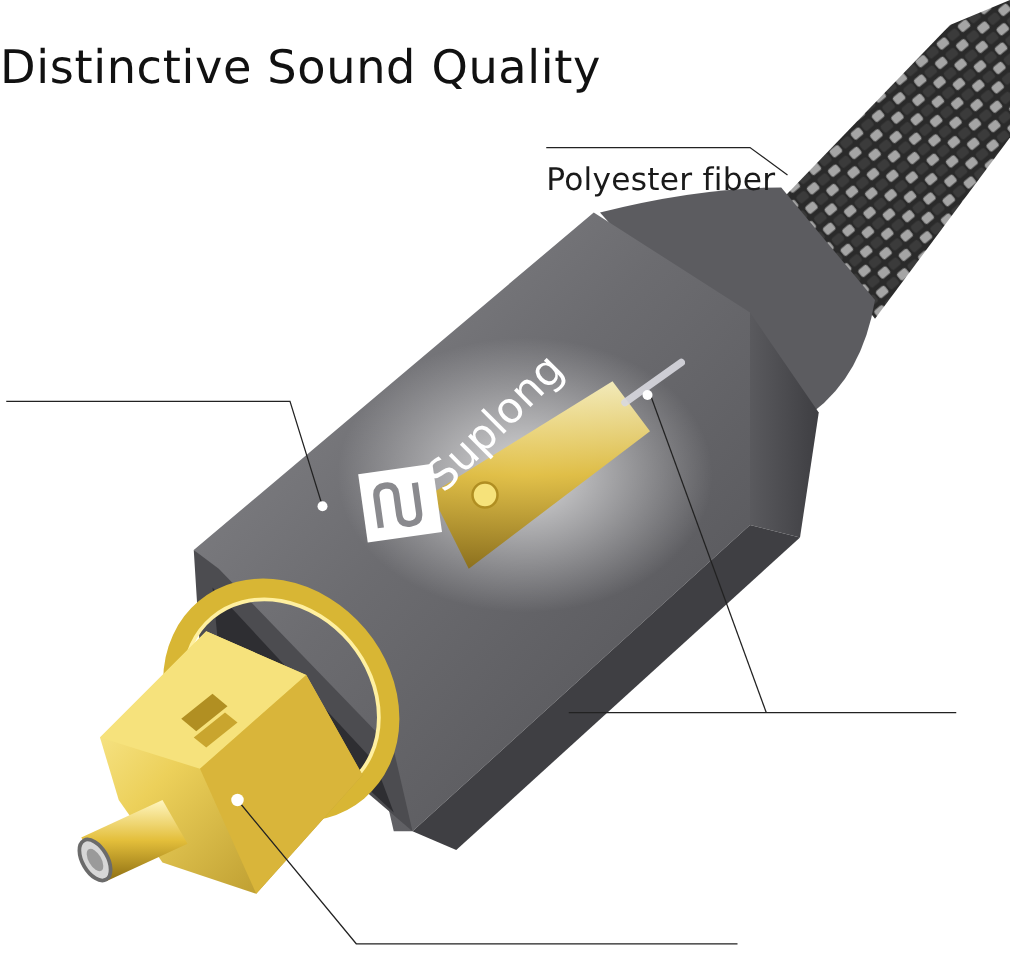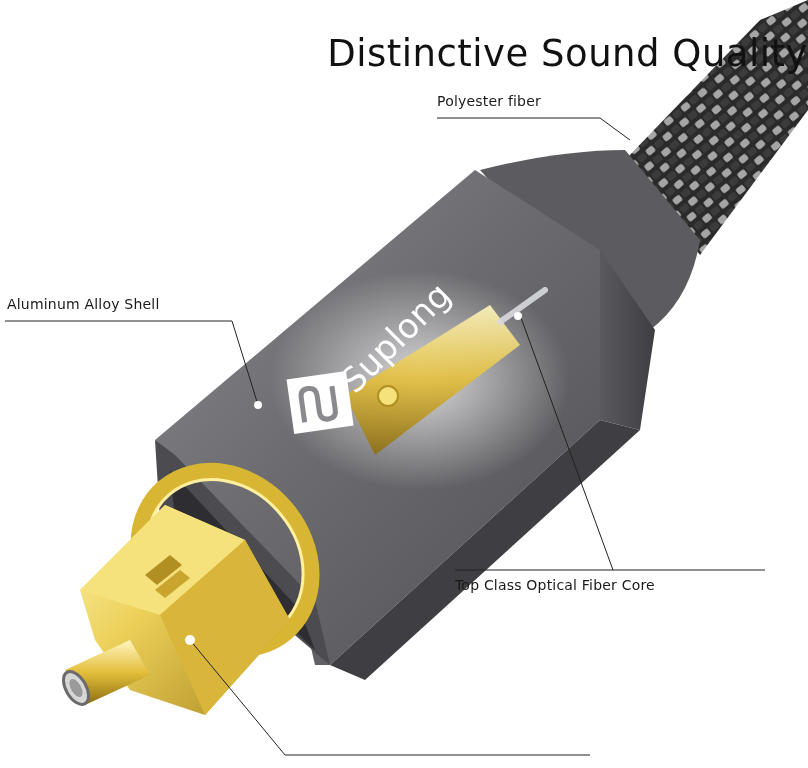--- a/index.html
+++ b/index.html
@@ -1,24 +1,24 @@
 <!DOCTYPE html>
 <html><head>
 <meta charset="utf-8">
 <style>
   html, body { margin: 0; padding: 0; background: #ffffff; }
   body { width: 808px; height: 768px; overflow: hidden; position: relative; font-family: "DejaVu Sans", sans-serif; }
   .canvas { position: absolute; left: 0; top: 0; width: 808px; height: 768px; }
   .title {
-    position: absolute; left: 0; width: 808px; top: 32px; text-align: right;
+    position: absolute; left: 0; width: 808px; top: 32px; text-align: left;
     font-size: 37px; color: #111111; letter-spacing: 0.5px; font-family: "DejaVu Sans", sans-serif;
   }
   .label {
-    position: absolute; font-size: 14px; color: #1a1a1a; white-space: nowrap;
-    font-family: "DejaVu Sans", sans-serif; letter-spacing: 0.2px;
+    position: absolute; font-size: 25px; color: #1a1a1a; white-space: nowrap;
+    font-family: "DejaVu Sans", sans-serif; letter-spacing: 0.2px; margin-top: 36px;
   }
   svg.art { position: absolute; left: 0; top: 0; }
 </style>
 </head>
 <body>
 
 <div class="canvas">
 
   <svg class="art" width="808" height="768" viewBox="0 0 808 768">
     <defs>
@@ -116,16 +116,14 @@
     <g fill="#ffffff">
       <circle cx="258" cy="405" r="4"></circle>
       <circle cx="518" cy="316" r="4"></circle>
       <circle cx="190" cy="640" r="5"></circle>
     </g>
   </svg>
 
   <div class="title">Distinctive Sound Quality</div>
 
   <div class="label" style="left:437px; top:93px;">Polyester fiber</div>
-  <div class="label" style="left:7px; top:296px;">Aluminum Alloy Shell</div>
-  <div class="label" style="left:455px; top:577px;">Top Class Optical Fiber Core</div>
 
 </div>
 
 </body></html>

